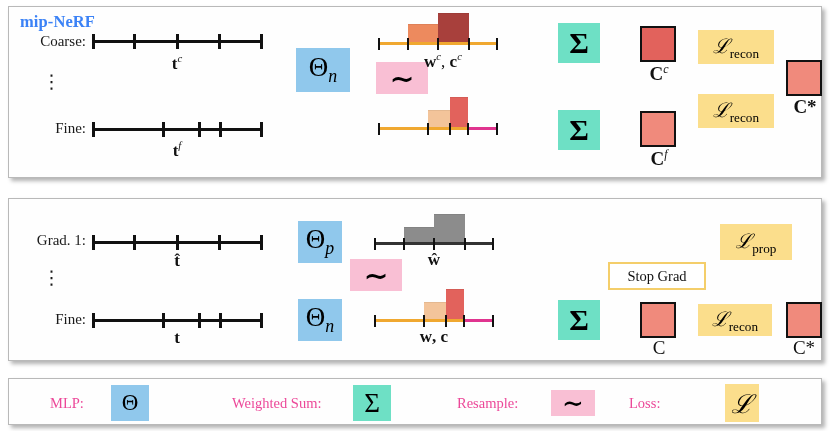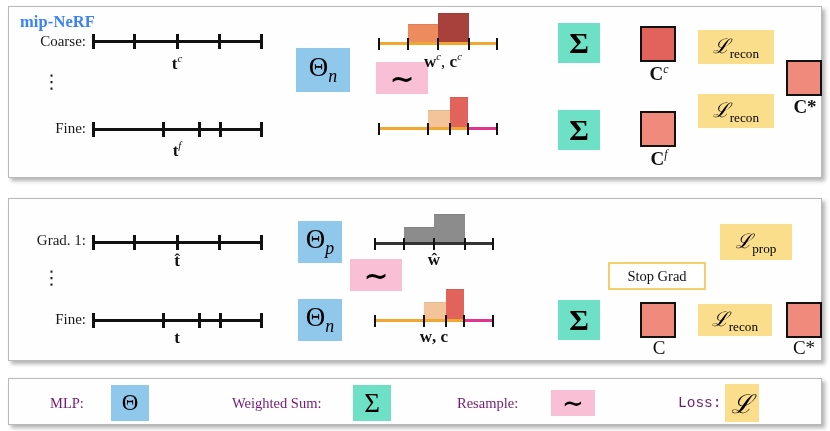--- a/index.html
+++ b/index.html
@@ -149,21 +149,21 @@
     position: absolute;
     left: 0; top: 0;
     width: 830px;
     height: 431px;
     pointer-events: none;
     overflow: visible;
   }
   .legend-text {
     position: absolute;
     font-size: 14.5px;
-    color: #701a75;
+    color: #ec4899;
     white-space: nowrap;
   }
   .legend-box {
     position: absolute;
     display: flex;
     align-items: center;
     justify-content: center;
     color: #000;
     box-sizing: border-box;
   }
@@ -463,18 +463,18 @@
   <div class="legend-text" style="left:232px; top:395px;">Weighted Sum:</div>
   <div class="legend-box" style="left:353px; top:385px; width:38px; height:36px; background:#6EE0C5; font-size:27px;">
     <span>Σ</span>
   </div>
 
   <div class="legend-text" style="left:457px; top:395px;">Resample:</div>
   <div class="legend-box" style="left:551px; top:390px; width:44px; height:26px; background:#F9BFD4; font-size:26px; font-weight:700;">
     <span>∼</span>
   </div>
 
-  <div class="legend-text" style="left:678px; top:395px;font-family:Liberation Mono, monospace;">Loss:</div>
+  <div class="legend-text" style="left:629px; top:395px;">Loss:</div>
   <div class="legend-box" style="left:725px; top:384px; width:34px; height:38px; background:#FBDE8C; font-size:26px;">
     <span class="cal">ℒ</span>
   </div>
 
 </div>
 
 </body></html>

